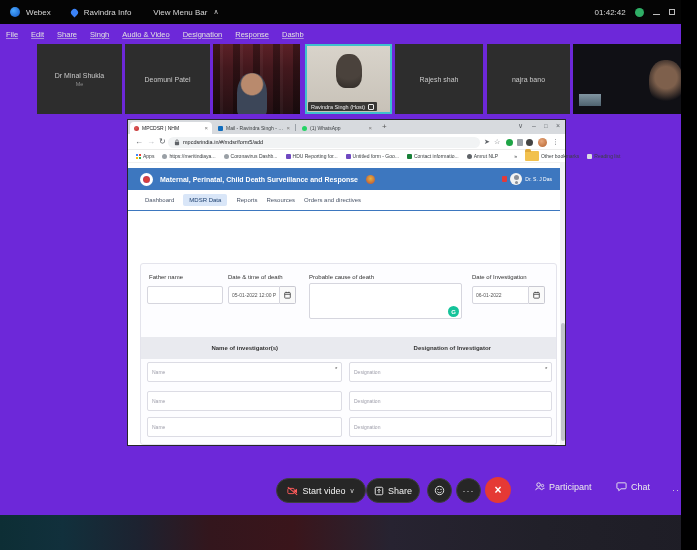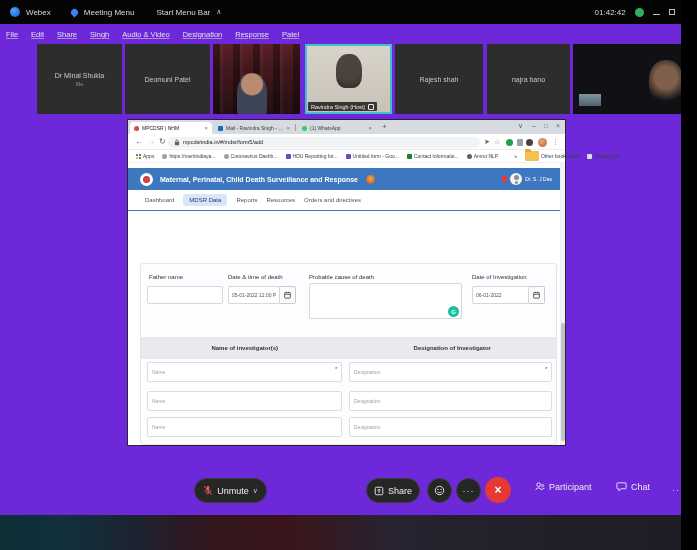--- a/index.html
+++ b/index.html
@@ -134,42 +134,42 @@
 </head>
 <body>
 
 <div class="screen">
 
   <div class="titlebar">
     <div class="tb-left">
       <span class="webex-logo"></span>
       <span class="tb-text">Webex</span>
       <span class="pin-icon"></span>
-      <span class="tb-text">Meeting Menu</span>
-      <span class="tb-text" style="margin-left:16px;">Start Menu Bar</span>
+      <span class="tb-text">Ravindra Info</span>
+      <span class="tb-text" style="margin-left:16px;">View Menu Bar</span>
       <span class="chev">∧</span>
     </div>
     <div class="tb-right">
       <span class="tb-text">01:42:42</span>
       <span class="rec-dot"></span>
       <span class="wc min"></span>
       <span class="wc max"></span>
       <span class="wc">×</span>
     </div>
   </div>
 
   <div class="menubar">
     <span>File</span>
     <span>Edit</span>
     <span>Share</span>
     <span>Singh</span>
     <span>Audio &amp; Video</span>
     <span>Designation</span>
     <span>Response</span>
-    <span>Patel</span>
+    <span>Dashb</span>
   </div>
 
   <div class="tile" style="left:37px;width:85px;">
     <span class="pname">Dr Minal Shukla</span>
     <span class="psub">Me</span>
   </div>
   <div class="tile" style="left:125px;width:85px;">
     <span class="pname">Deomuni Patel</span>
   </div>
   <div class="tile vid-room" style="left:213px;width:87px;"></div>
@@ -350,31 +350,30 @@
         <input class="rowinput" style="left: 208px; top: 153px; width: 203px;" placeholder="Designation">
       </div>
 
     </div>
 
     <div class="pscroll">
       <div class="pthumb"></div>
     </div>
   </div>
 
-  <div class="cbtn" style="left:194px;width:73px;">
-    <svg width="10" height="11" viewBox="0 0 12 13">
-      <rect x="4.6" y="1" width="2.8" height="6" rx="1.4" fill="#ff5b5b"></rect>
-      <path d="M2.6 5.8a3.4 3.4 0 0 0 6.8 0" stroke="#ff5b5b" stroke-width="1" fill="none"></path>
-      <line x1="6" y1="9.4" x2="6" y2="11.6" stroke="#ff5b5b" stroke-width="1"></line>
-      <line x1="1.4" y1="1" x2="10.6" y2="11.8" stroke="#ff5b5b" stroke-width="1.2"></line>
+
+  <div class="cbtn" style="left:276px;width:90px;">
+    <svg width="11" height="10" viewBox="0 0 13 11">
+      <rect x="1" y="2.4" width="7.5" height="6.2" rx="1.2" fill="none" stroke="#ff5b5b" stroke-width="1.1"></rect>
+      <path d="M8.8 4.6l3-1.7v5.2l-3-1.7z" fill="#ff5b5b"></path>
+      <line x1="1" y1="1" x2="12" y2="10" stroke="#ff5b5b" stroke-width="1.2"></line>
     </svg>
-    <span>Unmute</span>
+    <span>Start video</span>
     <span class="chev" style="color:#cfcfcf;">∨</span>
   </div>
-
 
   <div class="cbtn" style="left:366px;width:54px;">
     <svg width="10" height="10" viewBox="0 0 12 12">
       <rect x="1.5" y="1.5" width="9" height="9" rx="1.5" fill="none" stroke="#efefef" stroke-width="1.1"></rect>
       <path d="M6 8.5V3.8M6 3.8L4.2 5.6M6 3.8l1.8 1.8" stroke="#efefef" stroke-width="1.1" fill="none"></path>
     </svg>
     <span>Share</span>
   </div>
 
   <div class="cbtn cround" style="left:427px;width:25px;">

